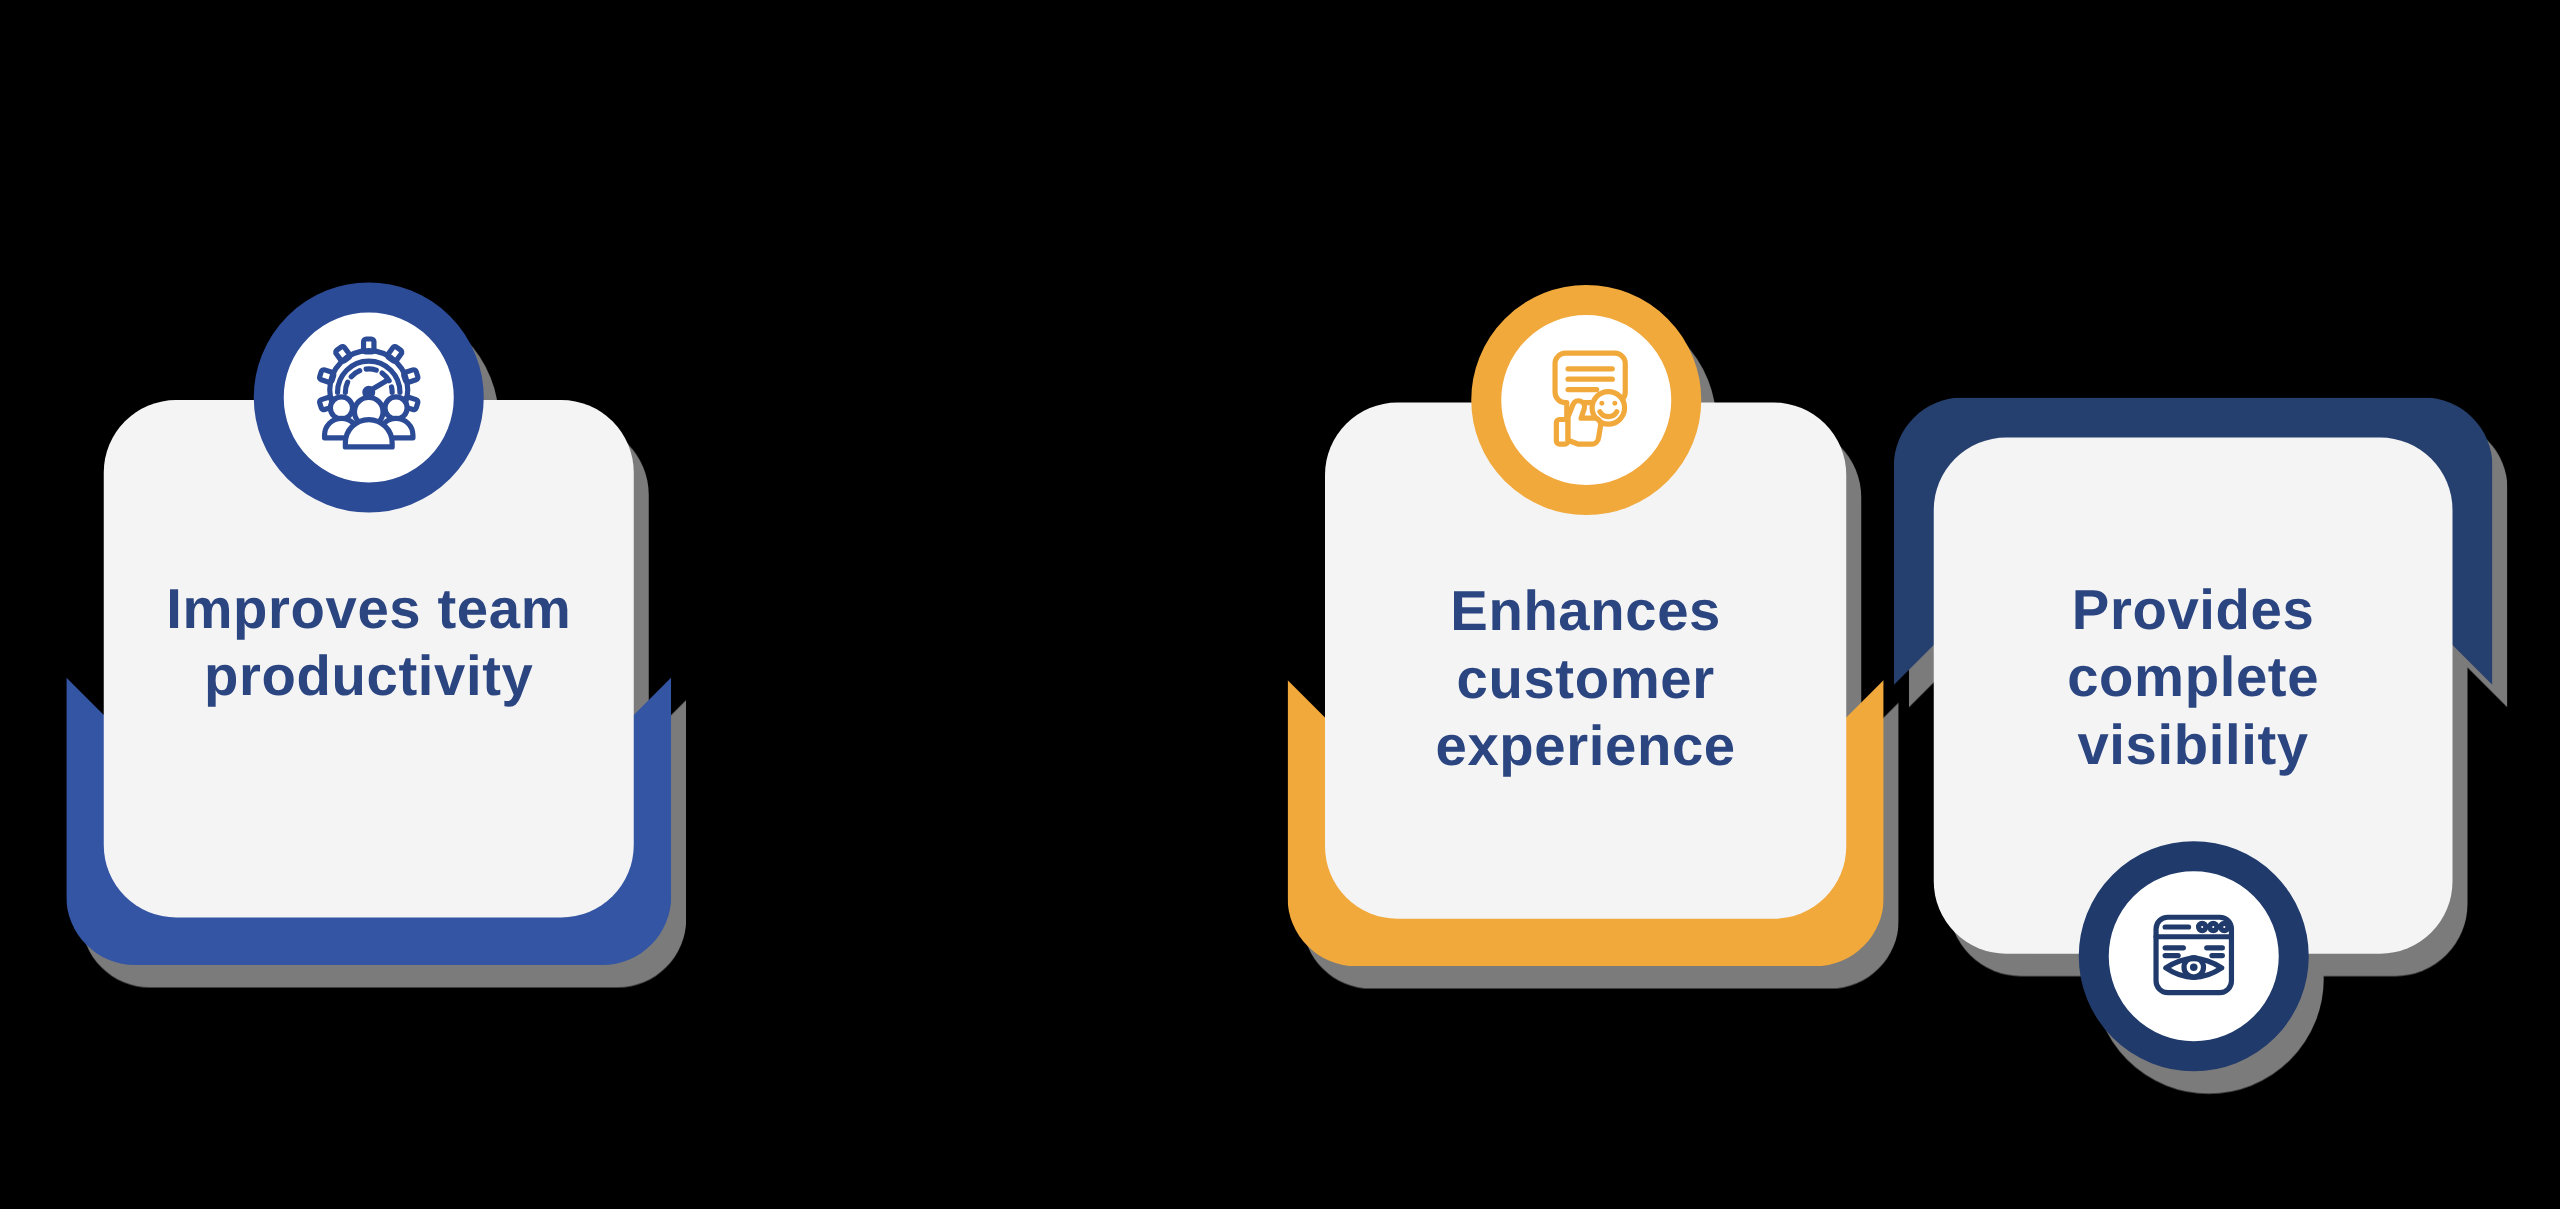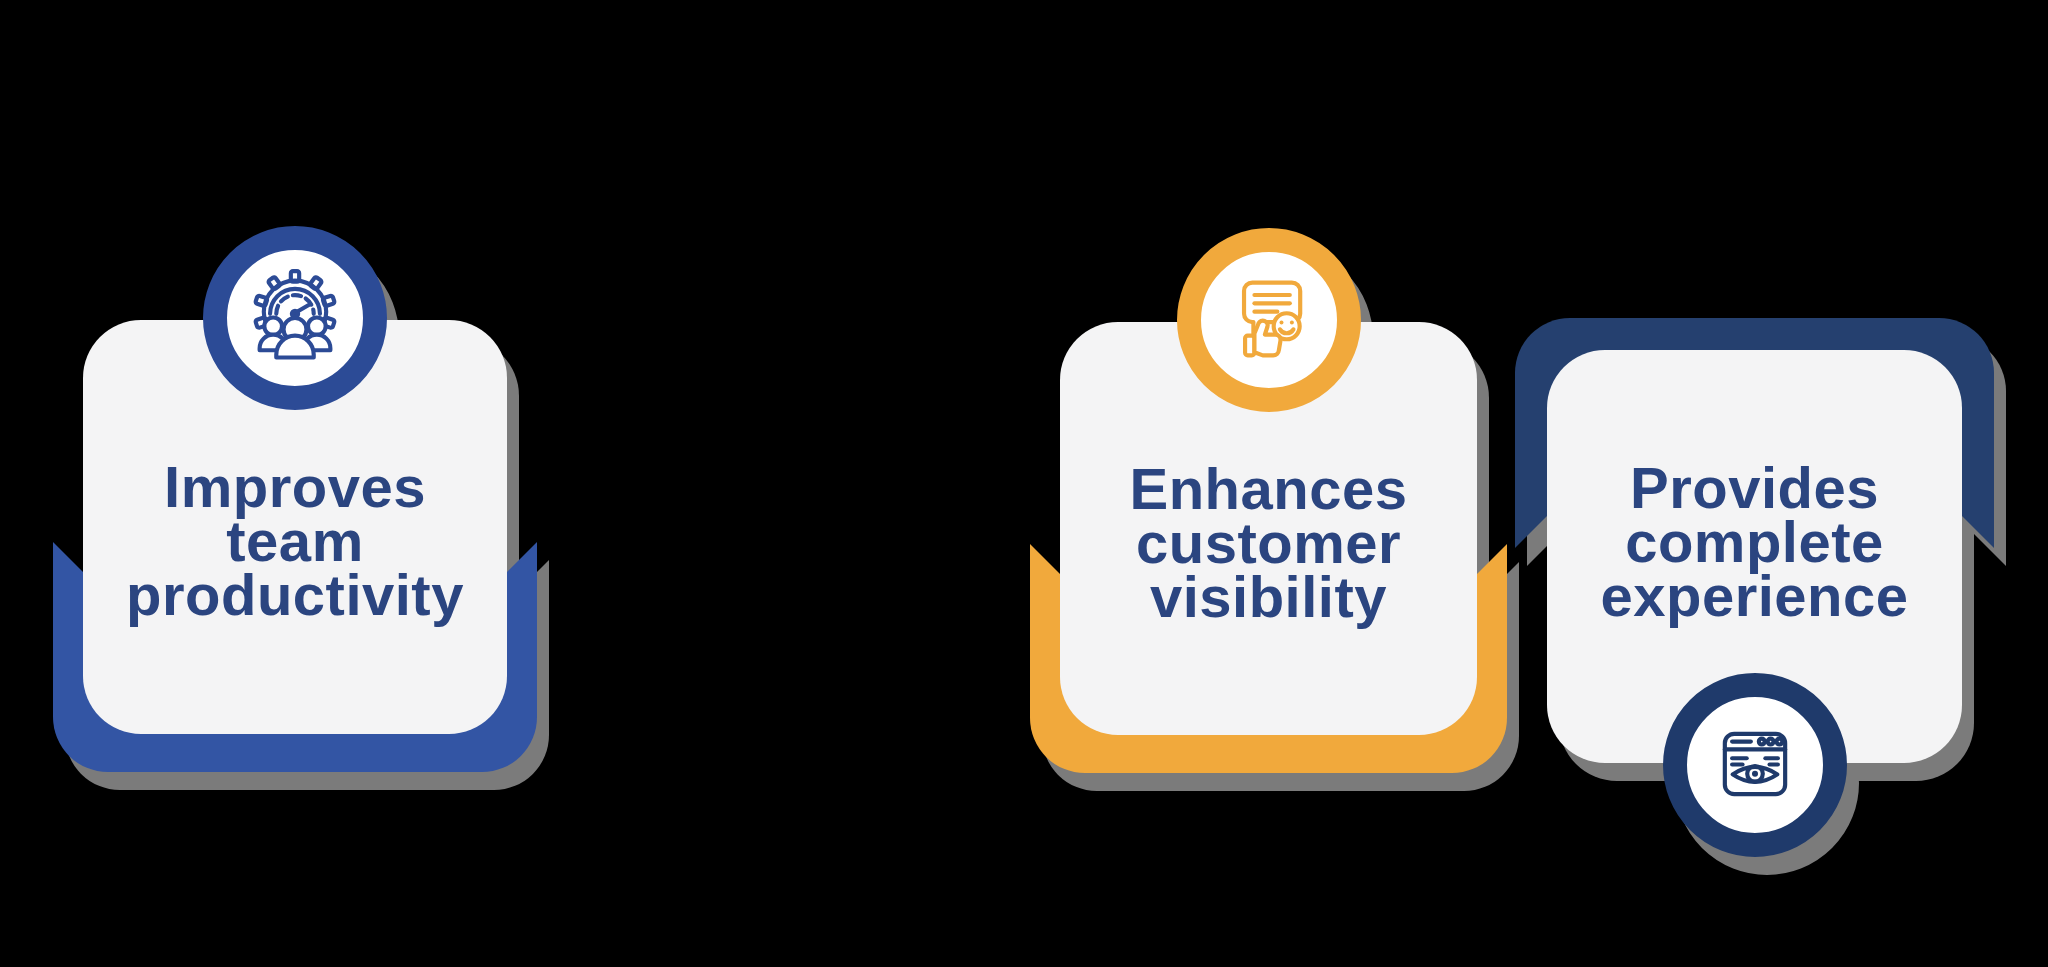--- a/index.html
+++ b/index.html
@@ -39,21 +39,21 @@
     border-radius:50%;
     background:#ffffff;
     display:flex;align-items:center;justify-content:center;
   }
   .badge-top{top:-94px;}
   .badge-bottom{bottom:-94px;}
   .title{
     position:absolute;left:6px;right:6px;
     text-align:center;
     font-weight:bold;
-    font-size:58px;line-height:54px;
+    font-size:45px;line-height:54px;
     letter-spacing:0.5px;
     color:#2b4580;
     white-space:pre-line;
   }
   .title-down{top:140px;}
   .title-up{top:111px;}
   
   .c1 .accent{background:#3355a4;}
   .c1 .badge{border:24px solid #2c4b96;}
   .c2 .accent{background:#4fa0b5;}
@@ -125,21 +125,21 @@
           </g>
           <g>
             <rect x="27" y="65" width="9" height="19" rx="2.5"></rect>
             <path d="M36 81 l8 3 h10 a5.5 5.5 0 0 0 5.5 -5 l1.5 -9 a5 5 0 0 0 -5 -6 h-10 l2.5 -7.5 a4.6 4.6 0 0 0 -8.6 -3.2 l-3.9 9.7 z" fill="#ffffff"></path>
           </g>
         </g>
       </svg>
     </div>
     <div class="title title-down">Enhances
 customer
-visibility</div>
+experience</div>
   </div>
 
   <div class="card c4" style="left:1547px;top:350px;width:415px;height:413px">
     <div class="accent accent-up"></div>
     <div class="panel"></div>
     <div class="badge badge-bottom">
       <svg viewBox="0 0 100 100">
         <g fill="none" stroke="#1f3a6b" stroke-width="4" stroke-linecap="round" stroke-linejoin="round">
           <rect x="21" y="20" width="58" height="58" rx="9"></rect>
           <path d="M21 35 H79"></path>
@@ -154,16 +154,16 @@
           <g>
             <path d="M28.5 59 Q50 44.5 71.5 59 Q50 73.5 28.5 59 Z" fill="#ffffff"></path>
             <circle cx="50" cy="58.5" r="7.5"></circle>
             <circle cx="50" cy="58.5" r="2.9" fill="#1f3a6b" stroke="none"></circle>
           </g>
         </g>
       </svg>
     </div>
     <div class="title title-up">Provides
 complete
-experience</div>
+visibility</div>
   </div>
 
 </div>
 
 </body></html>

